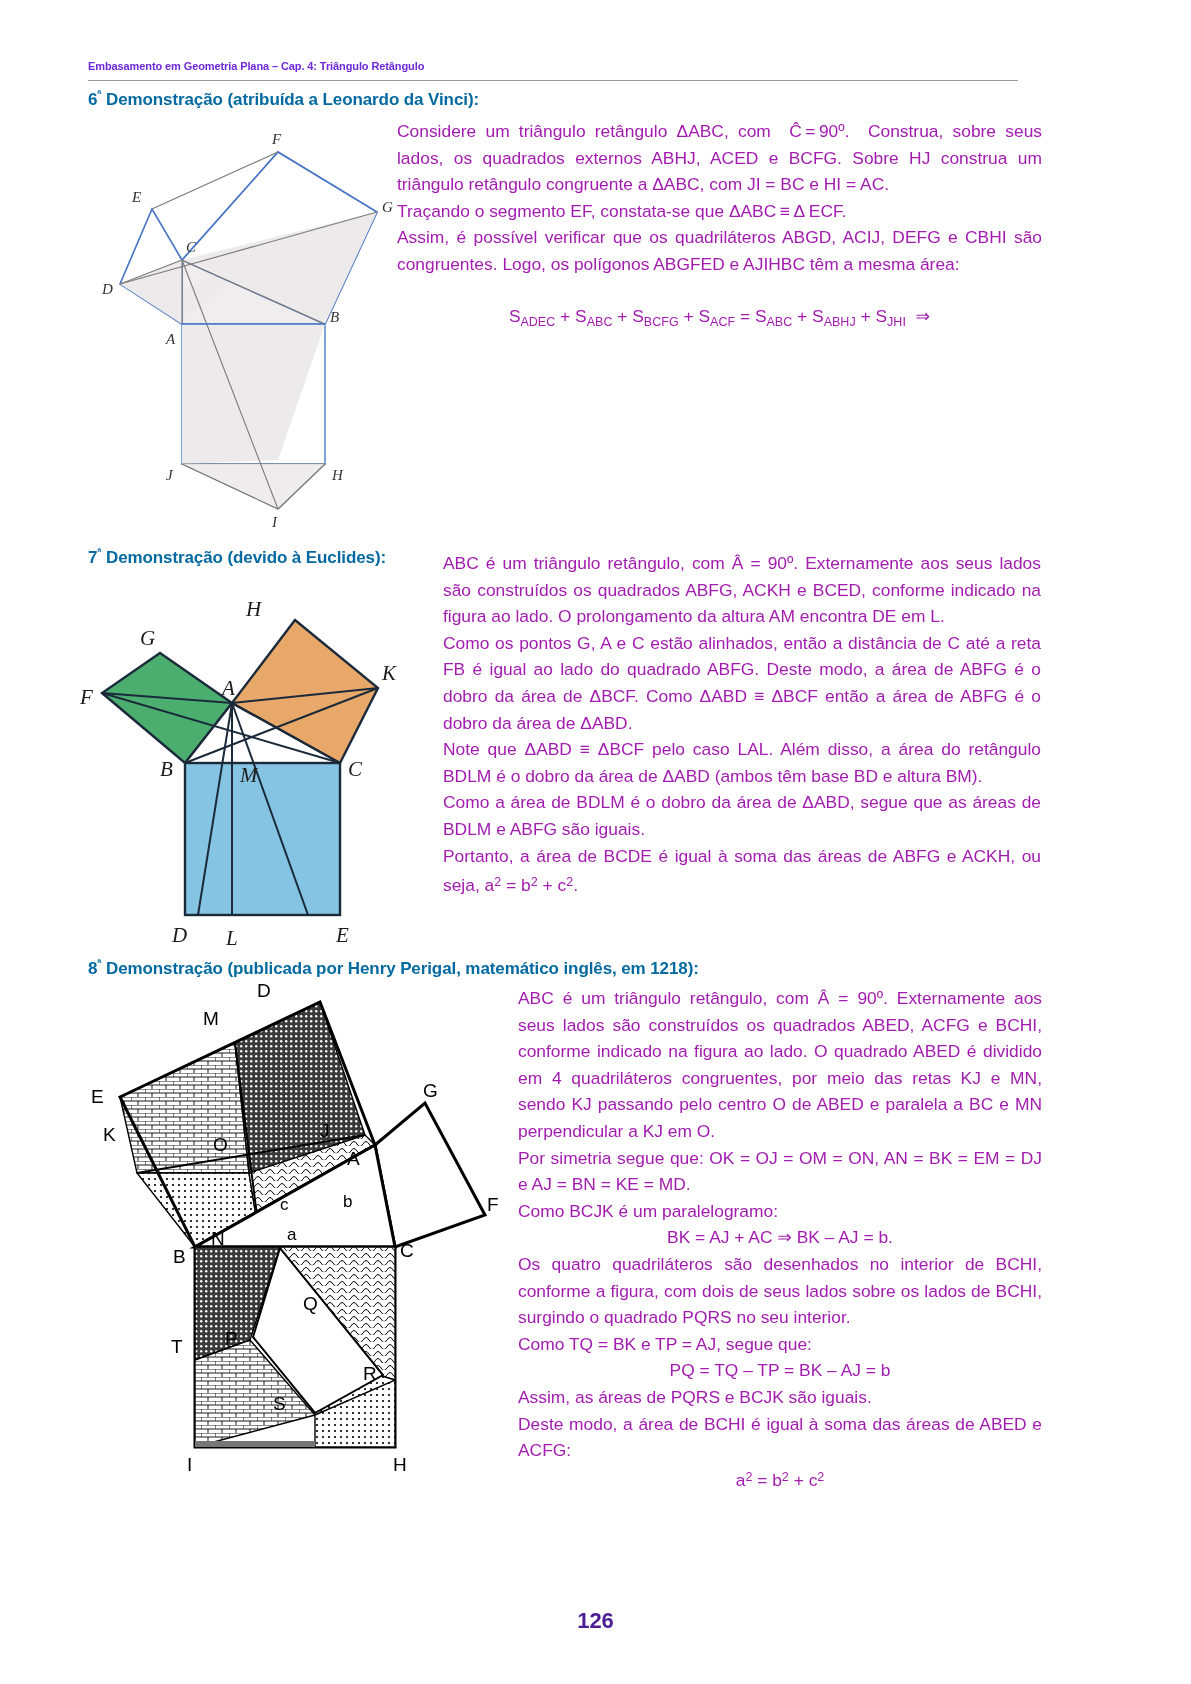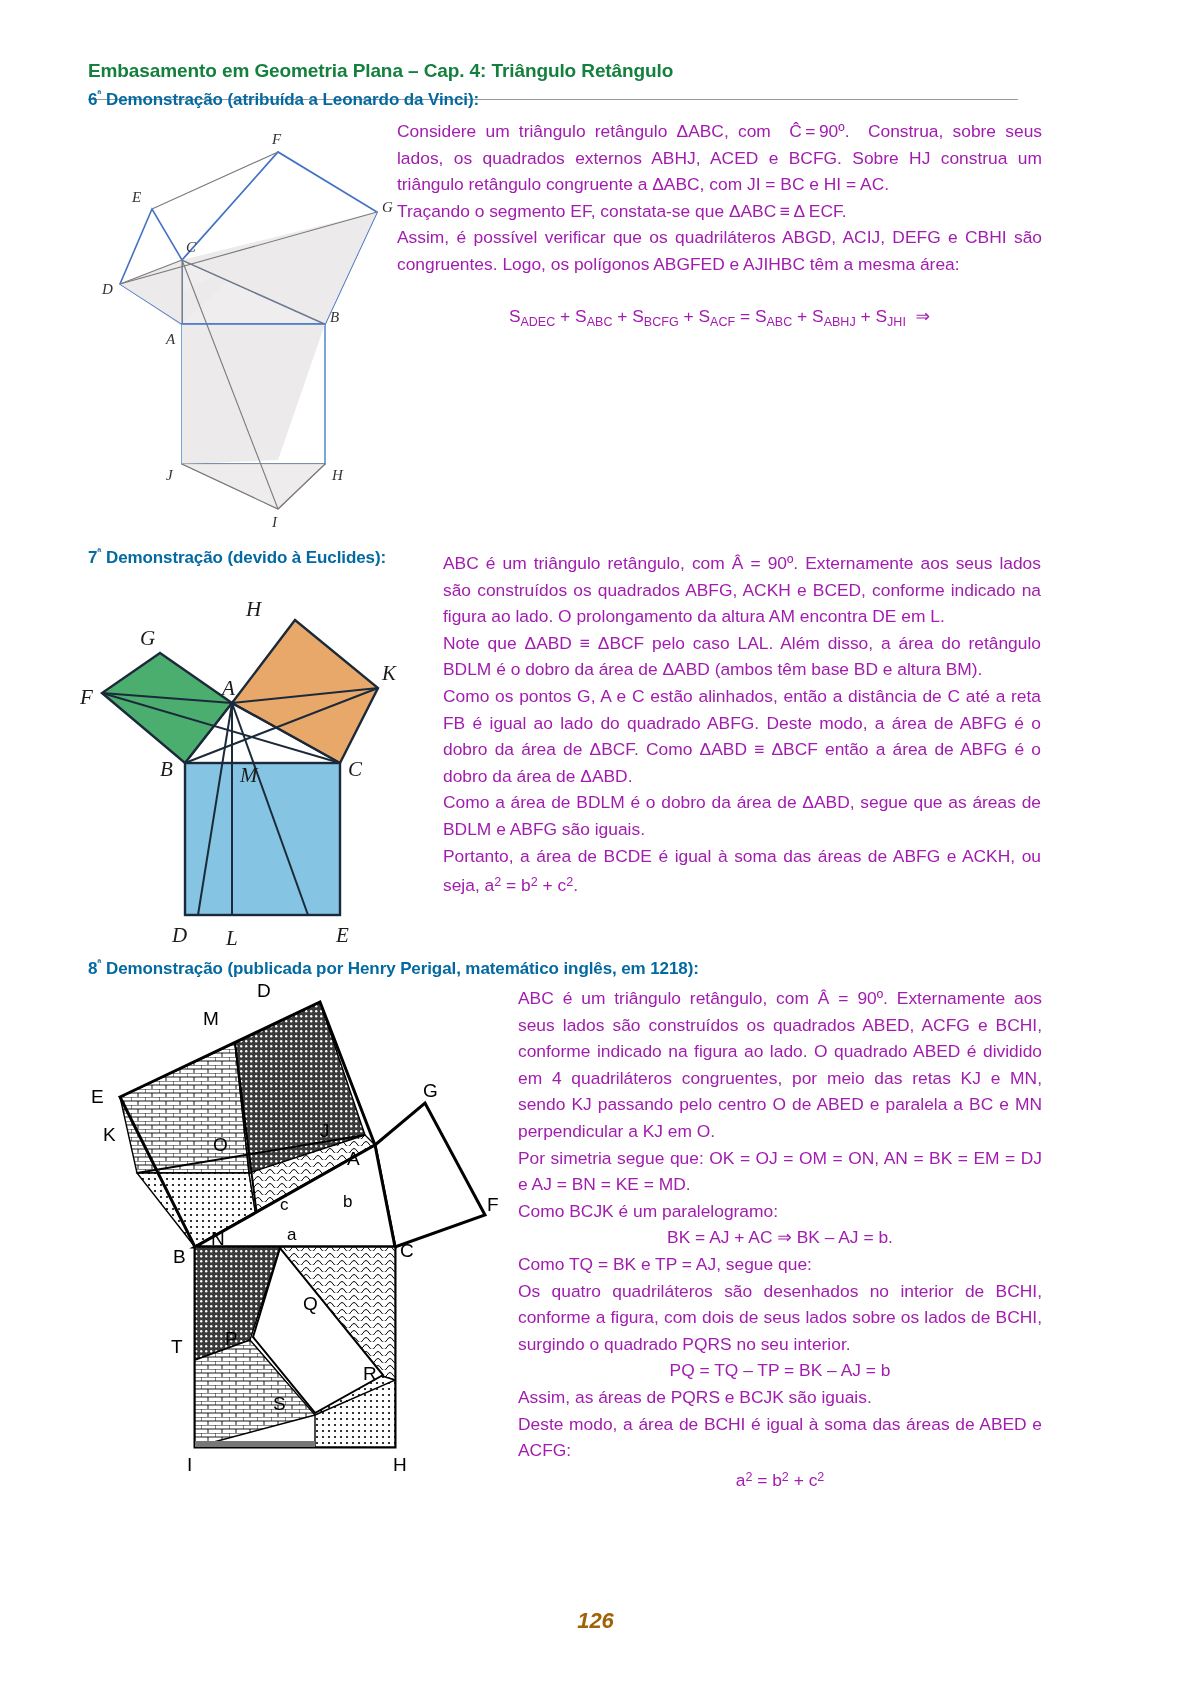--- a/index.html
+++ b/index.html
@@ -10,23 +10,23 @@
     position:relative;
     overflow:hidden;
   }
   .page{
     position:absolute;
     left:0;top:0;width:1191px;height:1684px;
   }
   
   .hdr{
     position:absolute;left:88px;top:60px;width:930px;
-    font-size:19px;font-weight:bold;color:#15803d;
+    font-size:11px;font-weight:bold;color:#6d28d9;
     letter-spacing:-0.1px;
-    padding-bottom:17px;
+    padding-bottom:8px;
     border-bottom:1.2px solid #9a9a9a;
   }
   
   .sect-title{
     position:absolute;
     font-size:17px;font-weight:bold;color:#0369a1;
     white-space:nowrap;
     letter-spacing:-0.1px;
   }
   .sect-title sup{font-size:11px;vertical-align:super;}
@@ -38,21 +38,21 @@
     text-align:justify;
     color:#a21caf;
   }
   .txt p{margin:0;}
   .ctr{text-align:center;}
   sub{font-size:0.72em;vertical-align:-0.28em;}
   sup{font-size:0.72em;vertical-align:0.42em;}
   .fig{position:absolute;}
   .page-num{
     position:absolute;left:0;top:1608px;width:1191px;
-    text-align:center;font-size:22px;font-weight:bold;color:#a16207;font-style:italic;
+    text-align:center;font-size:22px;font-weight:bold;color:#4c1d95;
   }
   svg{display:block;overflow:visible;}
   text{font-family:"Liberation Serif", serif;font-style:italic;}
   .sans text{font-family:"Liberation Sans", sans-serif;font-style:normal;}
 </style>
 </head>
 <body>
 
 <div class="page">
 
@@ -162,22 +162,22 @@
         <text x="268" y="216">C</text>
         <text x="92" y="382">D</text>
         <text x="146" y="385">L</text>
         <text x="256" y="382">E</text>
       </g>
     </svg>
   </div>
 
   <div class="txt" style="left:443px;top:550px;width:598px;">
     <p>ABC é um triângulo retângulo, com Â = 90º. Externamente aos seus lados são construídos os quadrados ABFG, ACKH e BCED, conforme indicado na figura ao lado. O prolongamento da altura AM encontra DE em L.</p>
+    <p>Como os pontos G, A e C estão alinhados, então a distância de C até a reta FB é igual ao lado do quadrado ABFG. Deste modo, a área de ABFG é o dobro da área de ΔBCF. Como ΔABD ≡ ΔBCF então a área de ABFG é o dobro da área de ΔABD.</p>
     <p>Note que ΔABD ≡ ΔBCF pelo caso LAL. Além disso, a área do retângulo BDLM é o dobro da área de ΔABD (ambos têm base BD e altura BM).</p>
-    <p>Como os pontos G, A e C estão alinhados, então a distância de C até a reta FB é igual ao lado do quadrado ABFG. Deste modo, a área de ABFG é o dobro da área de ΔBCF. Como ΔABD ≡ ΔBCF então a área de ABFG é o dobro da área de ΔABD.</p>
     <p>Como a área de BDLM é o dobro da área de ΔABD, segue que as áreas de BDLM e ABFG são iguais.</p>
     <p>Portanto, a área de BCDE é igual à soma das áreas de ABFG e ACKH, ou seja, a<sup>2</sup> = b<sup>2</sup> + c<sup>2</sup>.</p>
   </div>
 
   <div class="sect-title" style="left:88px;top:957px;">
     <span>8</span><sup>ª</sup><span> Demonstração (publicada por Henry Perigal, matemático inglês, em 1218):</span>
   </div>
 
   <div class="fig sans" style="left:75px;top:985px;">
     <svg width="430" height="480" viewBox="0 0 430 480">
@@ -255,22 +255,22 @@
         <text x="318" y="486">H</text>
       </g>
     </svg>
   </div>
 
   <div class="txt" style="left:518px;top:985px;width:524px;">
     <p>ABC é um triângulo retângulo, com Â = 90º. Externamente aos seus lados são construídos os quadrados ABED, ACFG e BCHI, conforme indicado na figura ao lado. O quadrado ABED é dividido em 4 quadriláteros congruentes, por meio das retas KJ e MN, sendo KJ passando pelo centro O de ABED e paralela a BC e MN perpendicular a KJ em O.</p>
     <p>Por simetria segue que: OK = OJ = OM = ON, AN = BK = EM = DJ e AJ = BN = KE = MD.</p>
     <p>Como BCJK é um paralelogramo:</p>
     <p class="ctr">BK = AJ + AC  ⇒  BK – AJ = b.</p>
+    <p>Os quatro quadriláteros são desenhados no interior de BCHI, conforme a figura, com dois de seus lados sobre os lados de BCHI, surgindo o quadrado PQRS no seu interior.</p>
     <p>Como TQ = BK e TP = AJ, segue que:</p>
-    <p>Os quatro quadriláteros são desenhados no interior de BCHI, conforme a figura, com dois de seus lados sobre os lados de BCHI, surgindo o quadrado PQRS no seu interior.</p>
     <p class="ctr">PQ = TQ – TP = BK – AJ = b</p>
     <p>Assim, as áreas de PQRS e BCJK são iguais.</p>
     <p>Deste modo, a área de BCHI é igual à soma das áreas de ABED e ACFG:</p>
     <p class="ctr">a<sup>2</sup> = b<sup>2</sup> + c<sup>2</sup></p>
   </div>
 
   <div class="page-num">126</div>
 
 </div>
 

